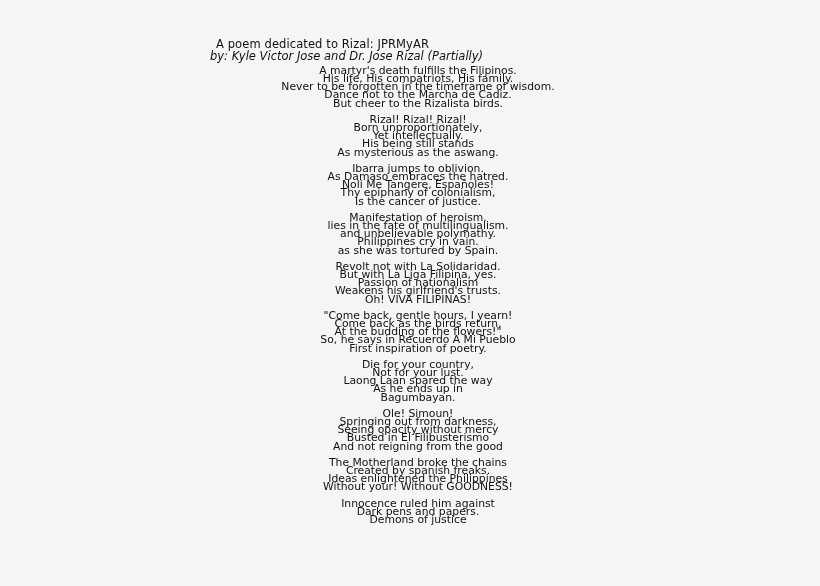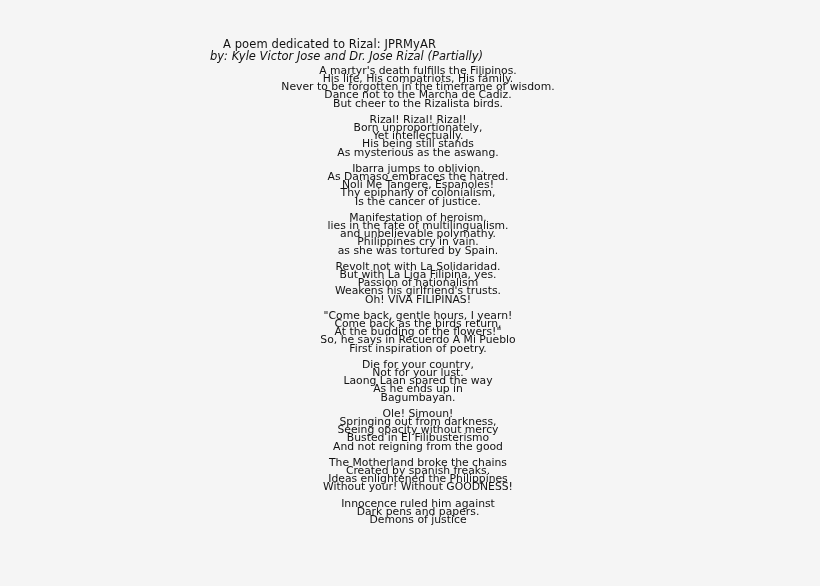--- a/index.html
+++ b/index.html
@@ -10,21 +10,21 @@
   body {
     width: 820px;
     height: 586px;
     position: relative;
     overflow: hidden;
     font-family: "DejaVu Sans", "Liberation Sans", sans-serif;
     color: #111;
   }
   .title {
     position: absolute;
-    left: 223px;
+    left: 216px;
     top: 37px;
     font-size: 11.5px;
     line-height: 14px;
     white-space: nowrap;
     letter-spacing: 0.1px;
   }
   .byline {
     position: absolute;
     left: 210px;
     top: 49px;

